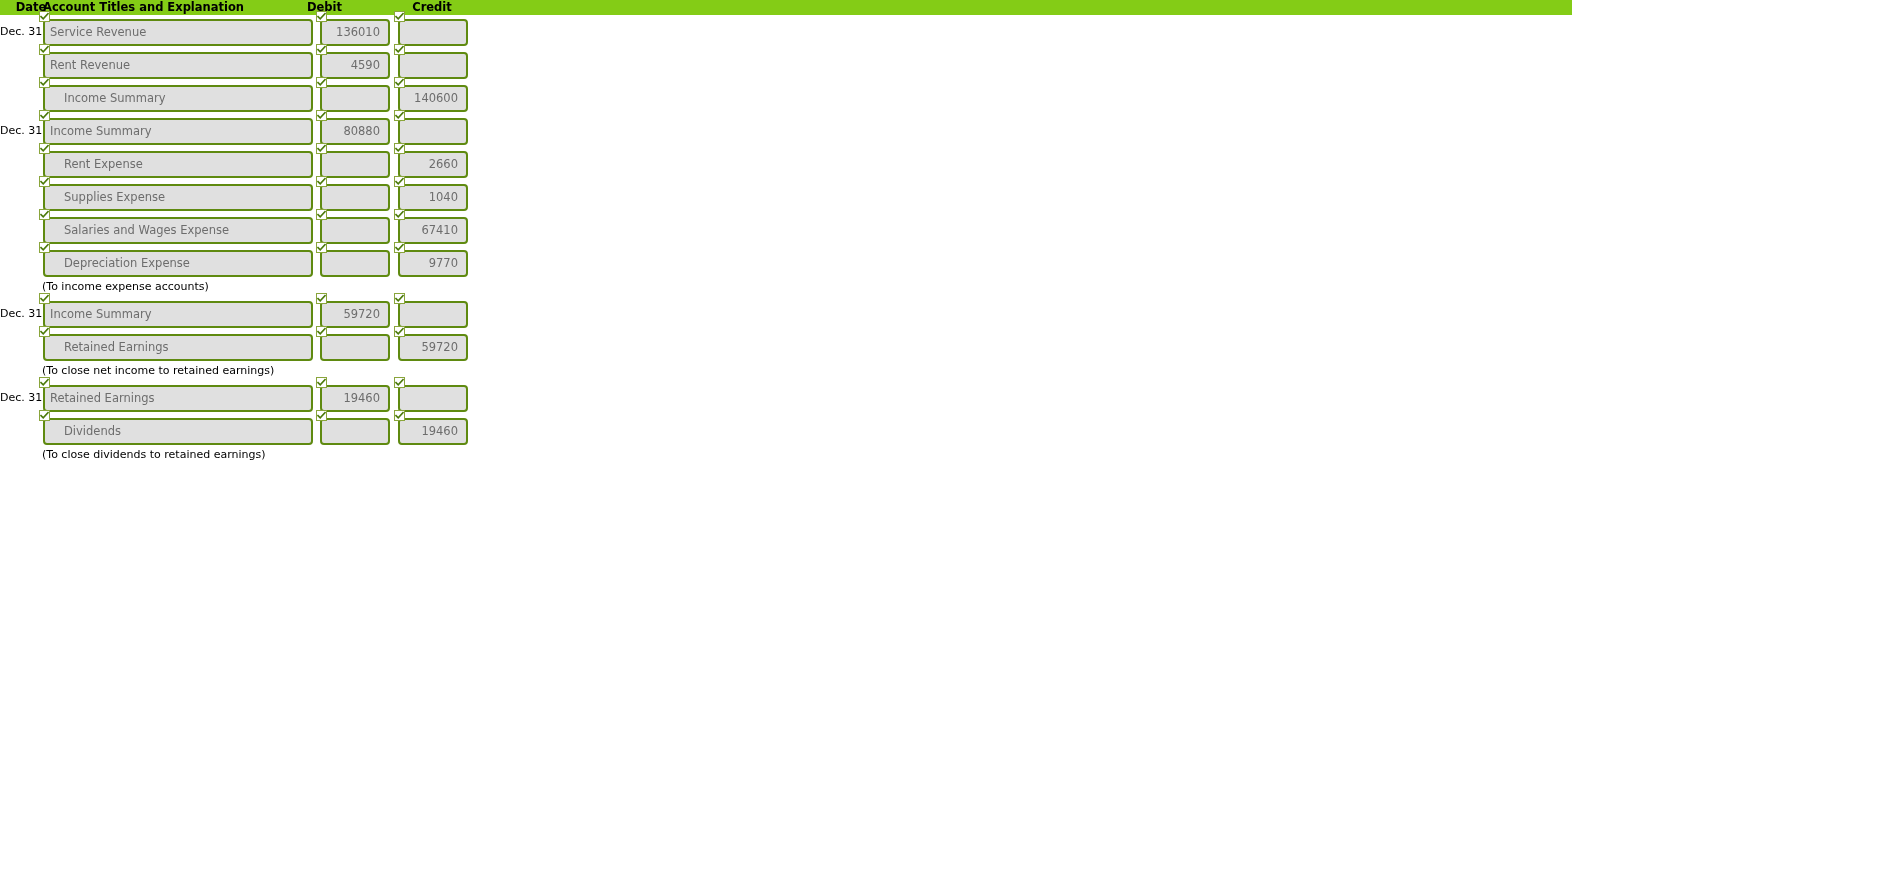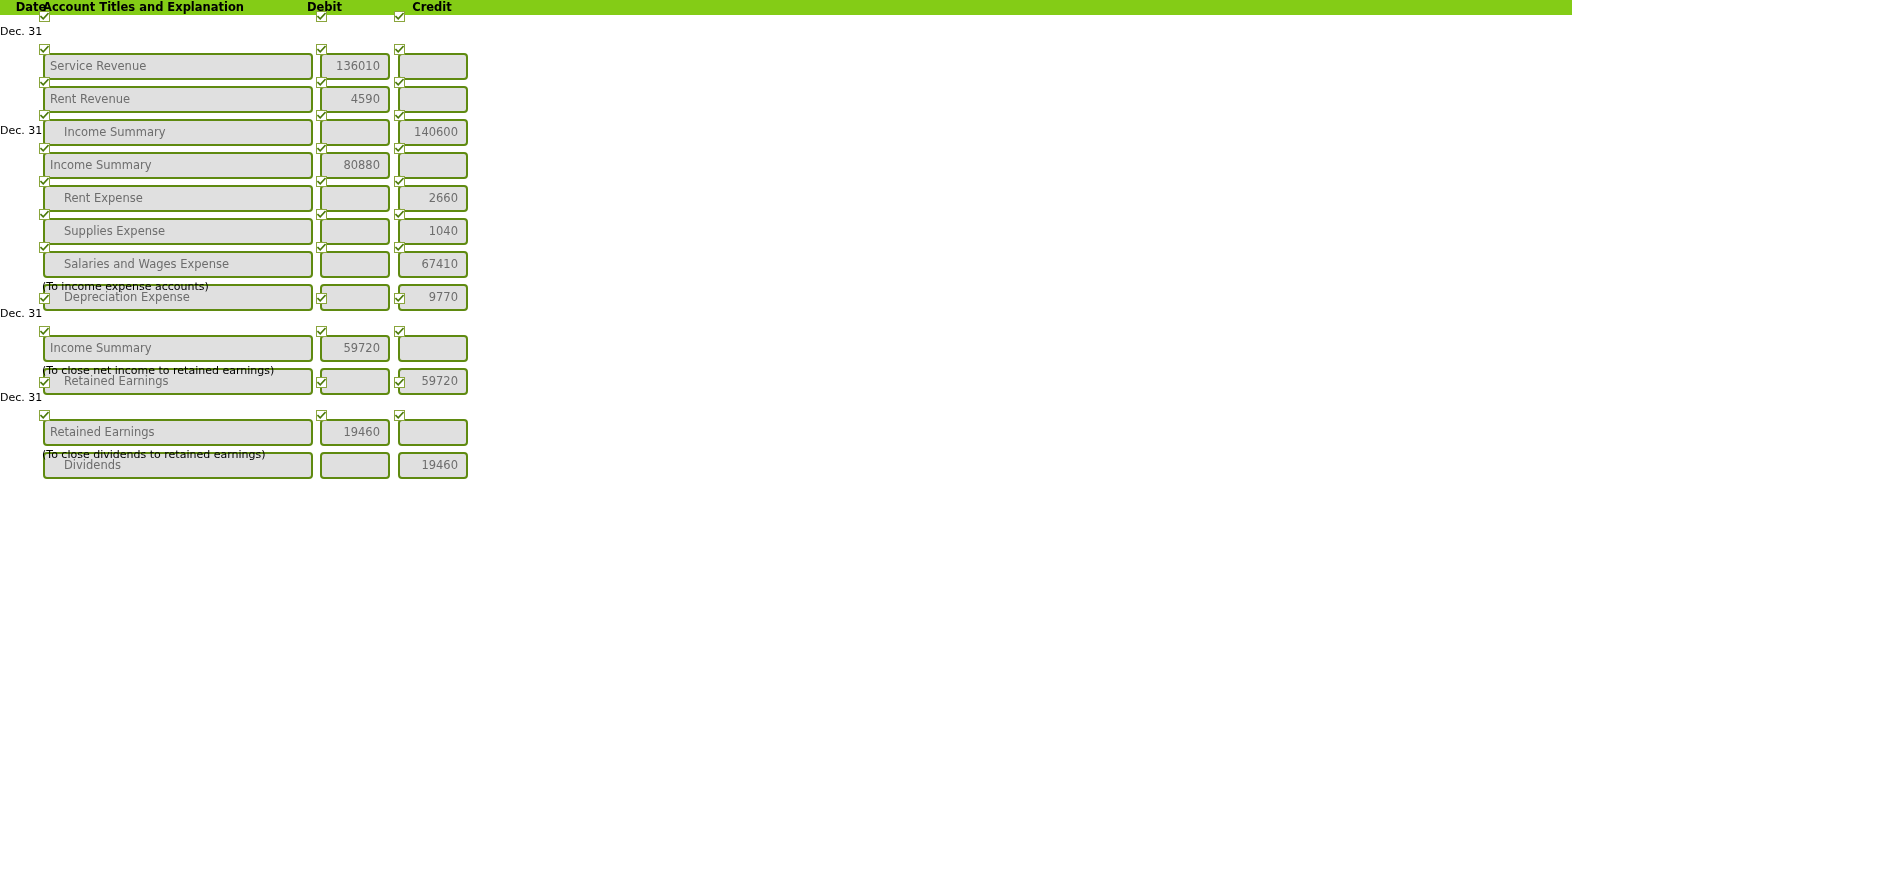--- a/index.html
+++ b/index.html
@@ -81,21 +81,20 @@
     background: #e0e0e0;
     border: 2px solid #5f8a10;
     border-radius: 4px;
     font-family: "DejaVu Sans", "Liberation Sans", sans-serif;
     font-size: 11.5px;
     color: #6d6d6d;
     padding: 0 5px;
     line-height: 23px;
     white-space: nowrap;
     overflow: hidden;
-    margin-top: 34px;
   }
   .fieldbox.num { text-align: right; padding-right: 8px; }
   .fieldbox.indent { padding-left: 19px; }
 
   
   .check-badge {
     position: absolute;
     left: -4px;
     top: -8px;
     width: 11px;

